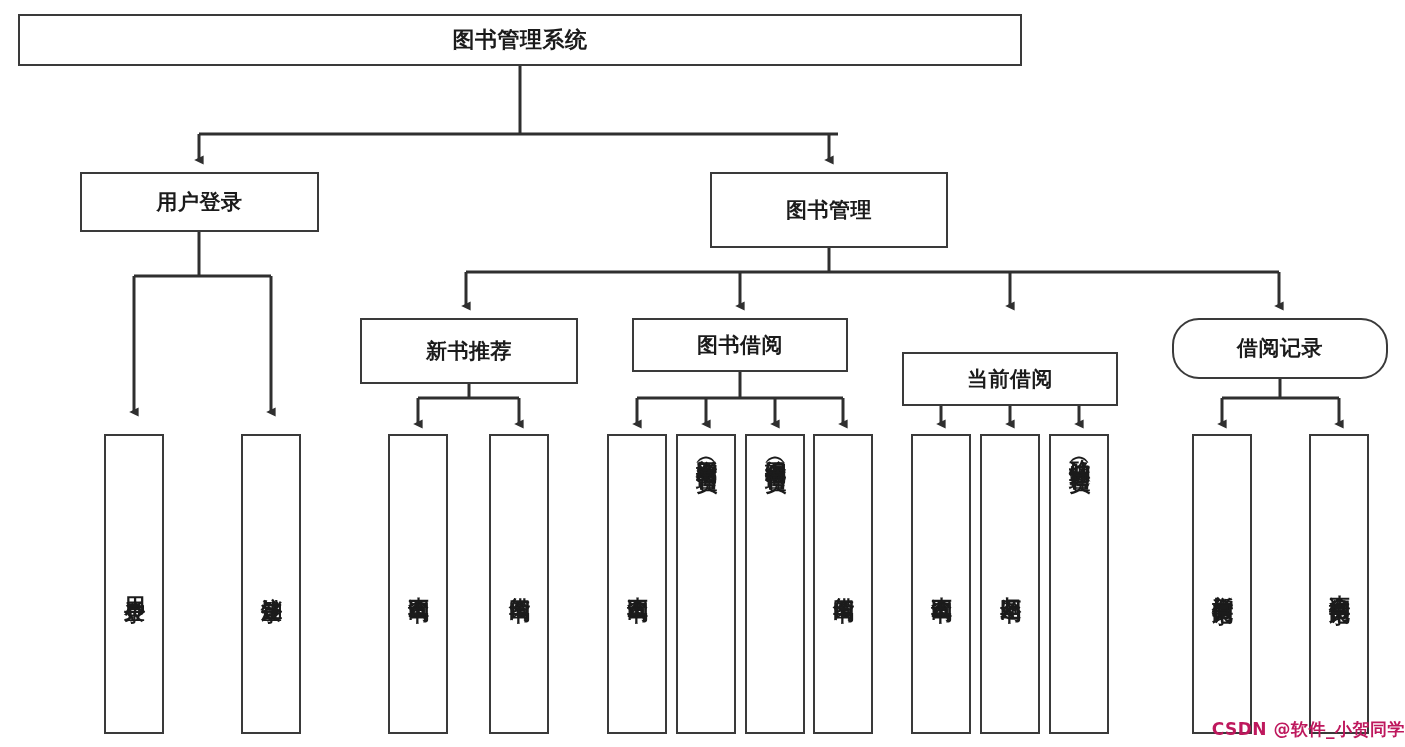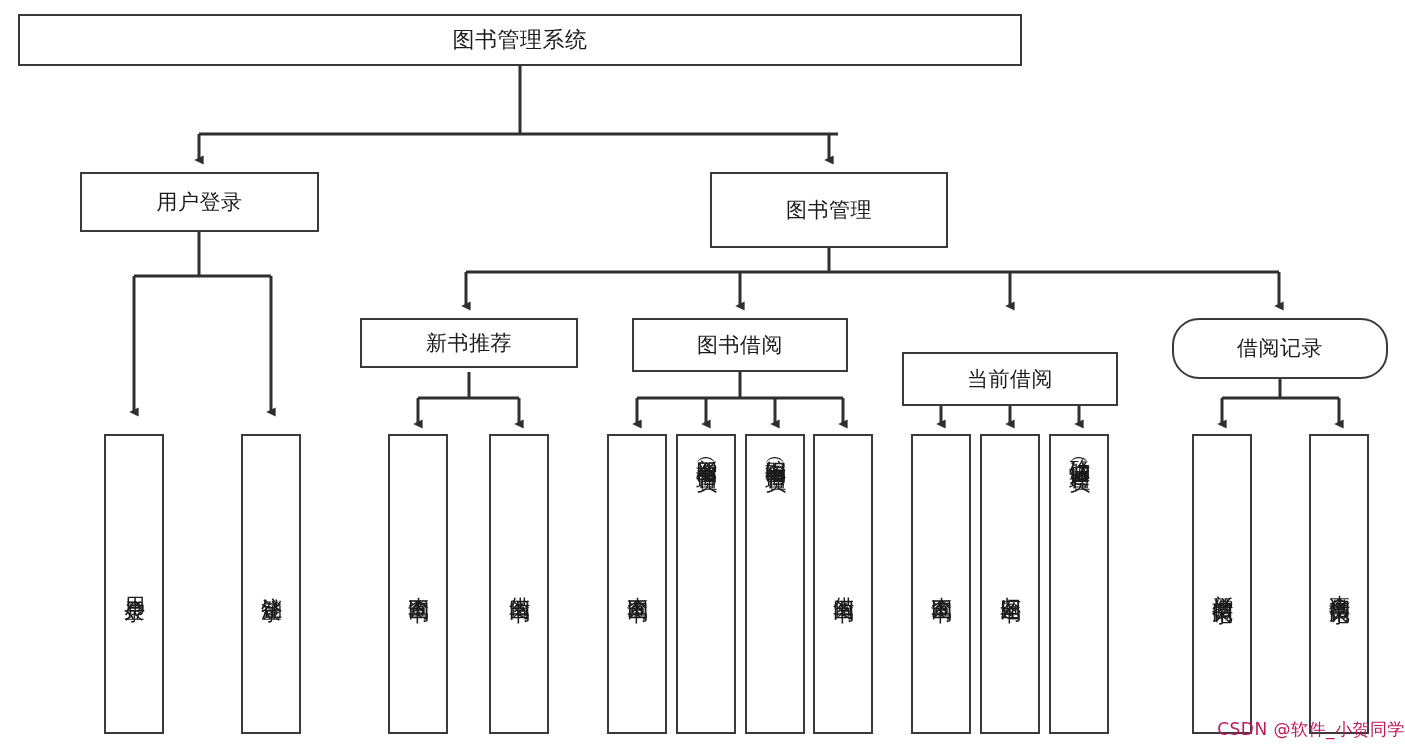--- a/index.html
+++ b/index.html
@@ -9,20 +9,21 @@
   }
   body {
     font-family: "DejaVu Sans", "Liberation Sans", sans-serif;
   }
   #canvas {
     position: relative;
     width: 1405px;
     height: 747px;
     background: #ffffff;
     overflow: hidden;
+    font-weight: bold;
   }
   #edges {
     position: absolute;
     left: 0;
     top: 0;
     width: 1405px;
     height: 747px;
     pointer-events: none;
   }
   .node {
@@ -141,21 +142,21 @@
     <span class="node-label">图书管理系统</span>
   </div>
 
   <div class="node level1" style="left:80px; top:172px; width:239px; height:60px;">
     <span class="node-label">用户登录</span>
   </div>
   <div class="node level1" style="left:710px; top:172px; width:238px; height:76px;">
     <span class="node-label">图书管理</span>
   </div>
 
-  <div class="node level2" style="left:360px; top:318px; width:218px; height:50px;">
+  <div class="node level2" style="left:360px; top:318px; width:218px; height:66px;">
     <span class="node-label">新书推荐</span>
   </div>
   <div class="node level2" style="left:632px; top:318px; width:216px; height:54px;">
     <span class="node-label">图书借阅</span>
   </div>
   <div class="node level2" style="left:902px; top:318px; width:216px; height:54px;margin-top:34px;">
     <span class="node-label">当前借阅</span>
   </div>
   <div class="node level2" style="left:1172px; top:318px; width:216px; height:61px;border-radius:27px;">
     <span class="node-label">借阅记录</span>

